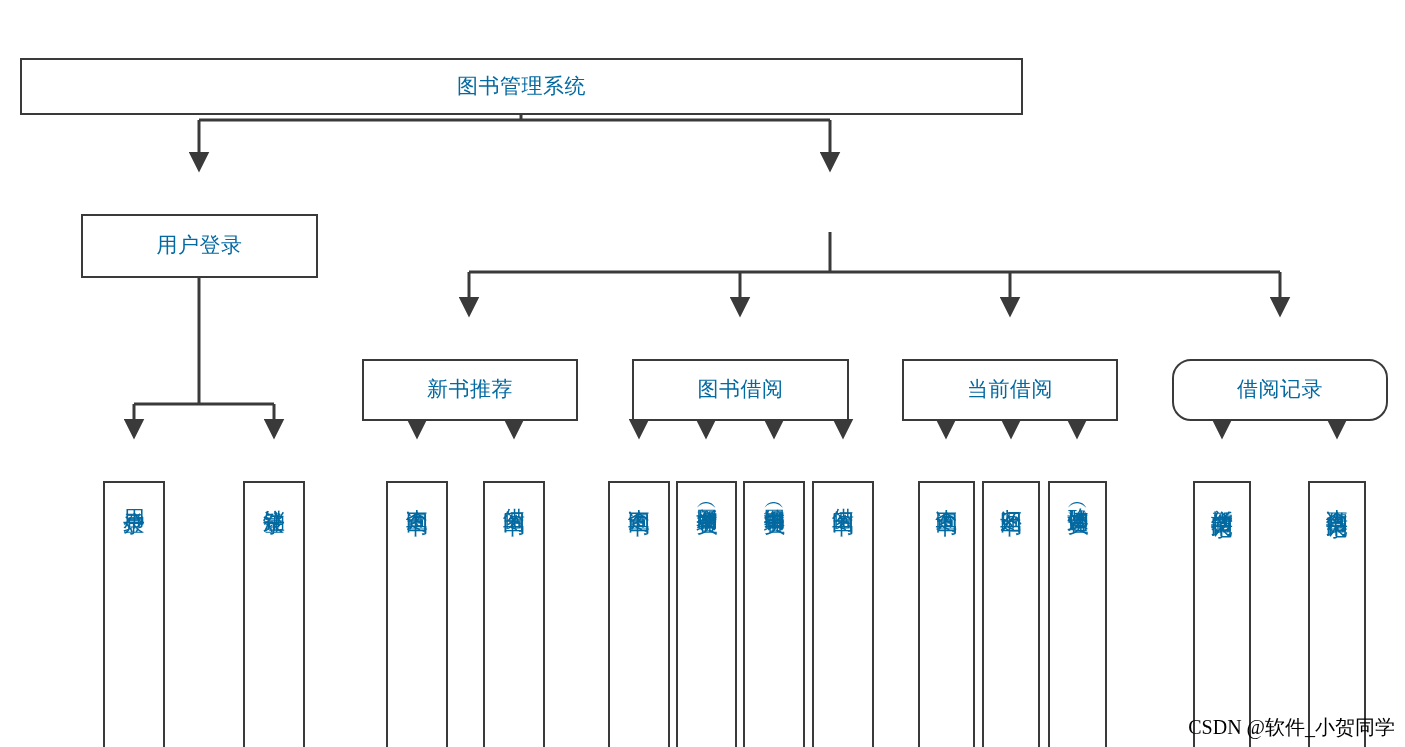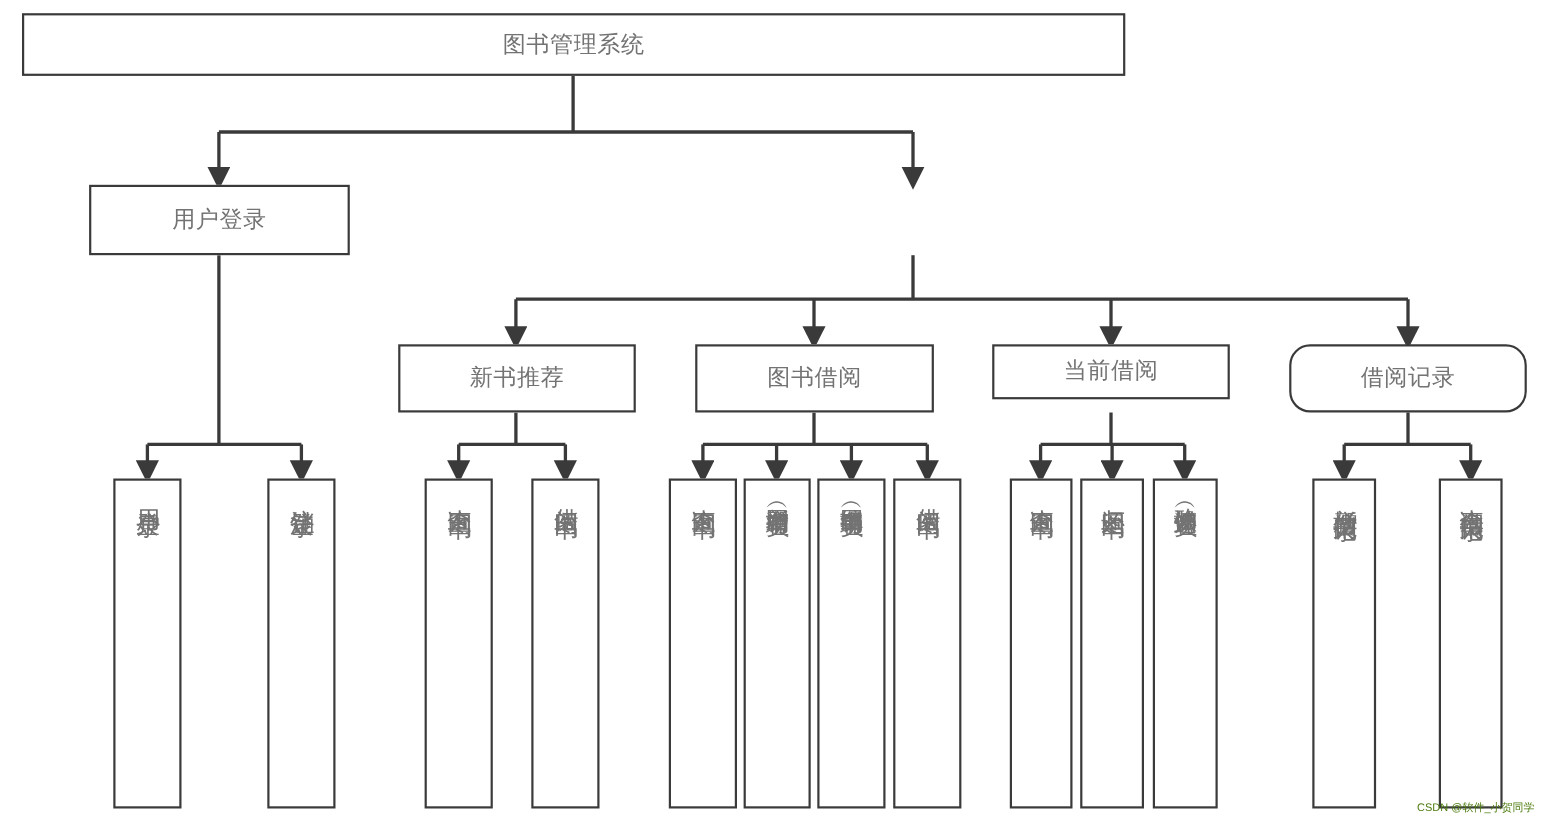--- a/index.html
+++ b/index.html
@@ -27,21 +27,22 @@
     height: 747px;
   }
   .node {
     position: absolute;
     box-sizing: border-box;
     background: #ffffff;
     border: 2px solid #3a3a3a;
     display: flex;
     align-items: center;
     justify-content: center;
-    color: #737373;
+    color: #0369a1;
+    margin-top: 46px;
   }
   .node .label {
     display: block;
     text-align: center;
     letter-spacing: 0.5px;
   }
   .node.horizontal .label {
     font-size: 21px;
     line-height: 1.1;
     white-space: nowrap;
@@ -60,24 +61,24 @@
     white-space: nowrap;
   }
   .node.vertical.tall .label {
     font-size: 21px;
     letter-spacing: 1px;
   }
   .watermark {
     position: absolute;
     right: 10px;
     bottom: 6px;
-    font-size: 10px;
-    color: #4d7c0f;
+    font-size: 20px;
+    color: #000000;
     white-space: nowrap;
-    font-family: Liberation Sans, sans-serif;
+    font-family: Liberation Serif, serif;
   }
 </style>
 </head>
 <body>
 
 <div id="diagram-root">
 
   <svg id="edges" viewBox="0 0 1405 747" xmlns="http://www.w3.org/2000/svg">
     <defs>
       <marker id="arrow" viewBox="0 0 12 12" refX="6" refY="6" markerWidth="7" markerHeight="7" orient="auto-start-reverse">
@@ -150,21 +151,21 @@
   <div class="node horizontal" style="left:81px; top:168px; width:237px; height:64px;">
     <span class="label">用户登录</span>
   </div>
 
   <div class="node horizontal" style="left:632px; top:313px; width:217px; height:62px;">
     <span class="label">图书借阅</span>
   </div>
   <div class="node horizontal" style="left:362px; top:313px; width:216px; height:62px;">
     <span class="label">新书推荐</span>
   </div>
-  <div class="node horizontal" style="left:902px; top:313px; width:216px; height:50px;">
+  <div class="node horizontal" style="left:902px; top:313px; width:216px; height:62px;">
     <span class="label">当前借阅</span>
   </div>
   <div class="node horizontal" style="left:1172px; top:313px; width:216px; height:62px;border-radius:19px;">
     <span class="label">借阅记录</span>
   </div>
 
   <div class="node vertical" style="left:103px; top:435px; width:62px; height:300px;">
     <span class="label">用户登录</span>
   </div>
   <div class="node vertical" style="left:243px; top:435px; width:62px; height:300px;">

